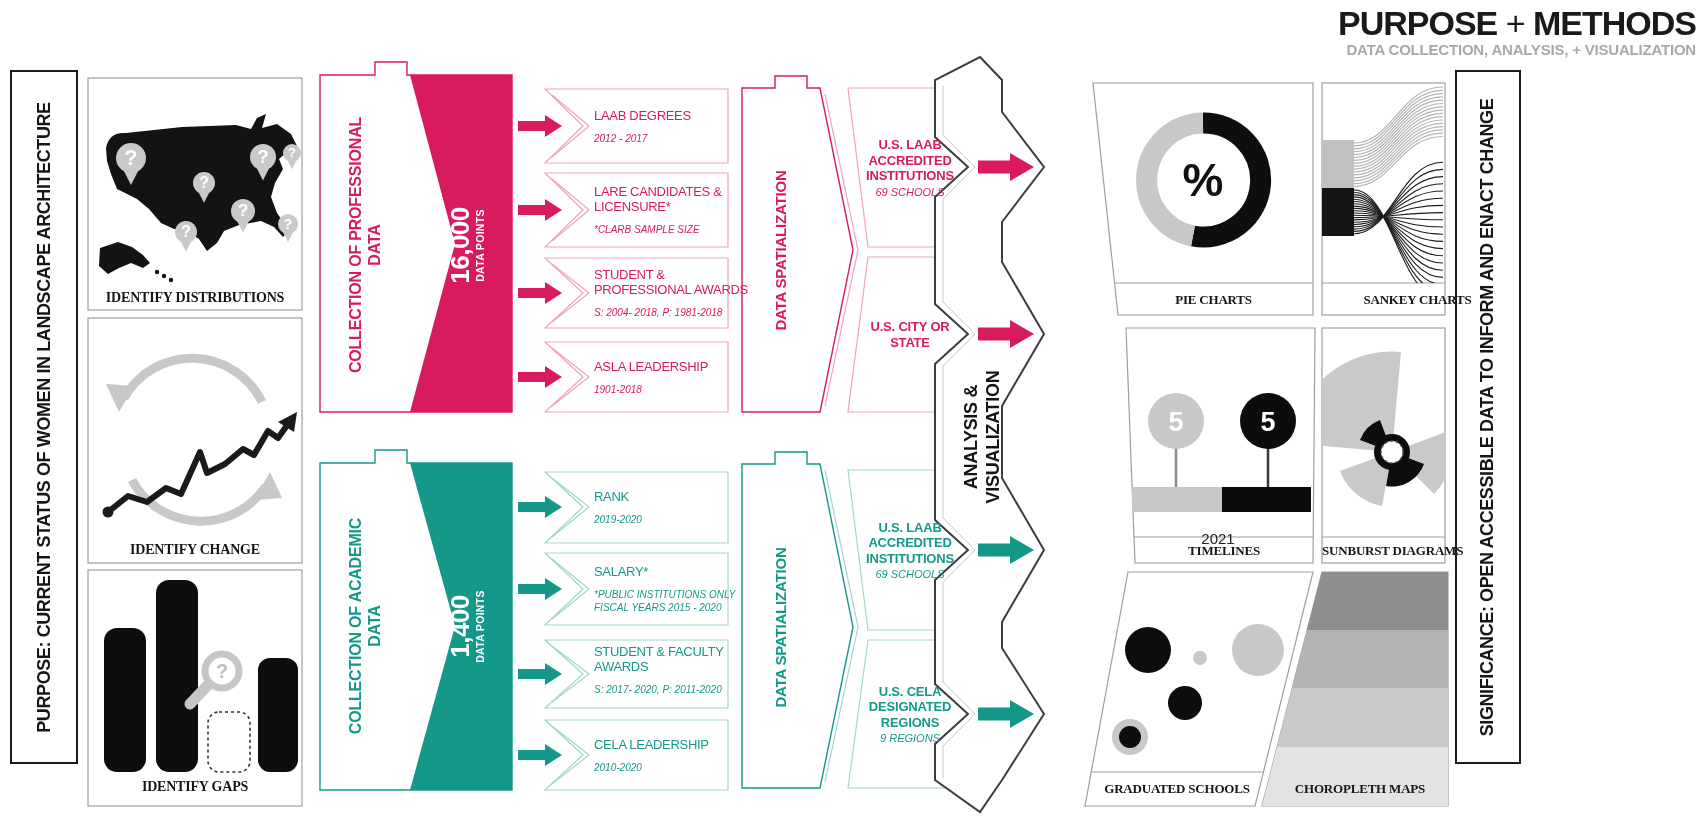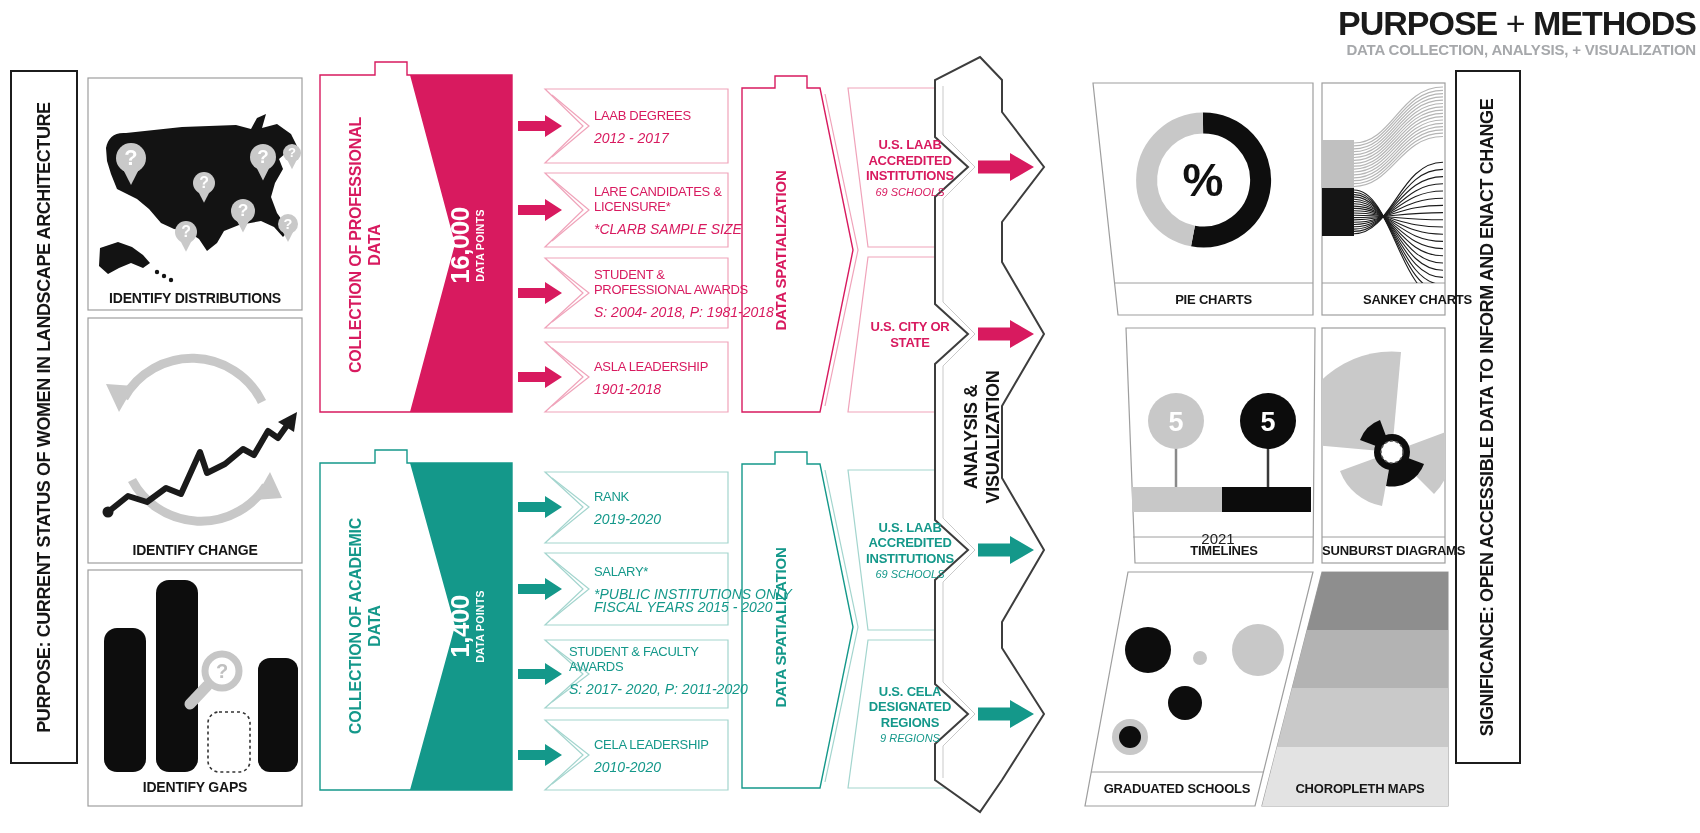--- a/index.html
+++ b/index.html
@@ -4,24 +4,24 @@
 <style>
   html,body{margin:0;padding:0;background:#fff;}
   #canvas{position:relative;width:1700px;height:833px;background:#fff;overflow:hidden;
           font-family:"Liberation Sans",sans-serif;color:#111;}
   .abs{position:absolute;}
   .vbox{position:absolute;display:flex;align-items:center;justify-content:center;}
   .rot{transform:rotate(-90deg);white-space:pre;text-align:center;}
   .frame{border:2px solid #1c1c1c;background:#fff;}
   .barText{font-size:18px;font-weight:bold;letter-spacing:-0.4px;color:#161616;}
   .boxLabel{position:absolute;text-align:center;font-weight:bold;font-size:13px;
-            letter-spacing:-0.2px;color:#161616;white-space:pre;}
+            letter-spacing:-0.2px;color:#161616;white-space:pre;font-family:Liberation Serif, serif;}
   .dsText{position:absolute;display:flex;flex-direction:column;justify-content:center;}
   .dsTitle{font-weight:normal;font-size:13px;line-height:15px;letter-spacing:-0.3px;white-space:pre;}
-  .dsSub{font-style:italic;font-size:14px;line-height:13px;margin-top:9px;white-space:pre;}
+  .dsSub{font-style:italic;font-size:10px;line-height:13px;margin-top:9px;white-space:pre;}
   .pink{color:#d81a5f;} .teal{color:#14988a;}
   .usText{position:absolute;display:flex;flex-direction:column;justify-content:center;
           align-items:center;text-align:center;}
   .usTitle{font-weight:bold;font-size:13px;line-height:15.5px;letter-spacing:-0.2px;white-space:pre;}
   .usSub{font-style:italic;font-size:11px;margin-top:2px;white-space:pre;}
   .collText{font-weight:bold;font-size:16px;line-height:19px;letter-spacing:-0.2px;}
   .spatText{font-weight:bold;font-size:15px;letter-spacing:-0.2px;}
   .dpBig{display:block;font-weight:bold;font-size:26px;line-height:27px;color:#fff;letter-spacing:-0.5px;}
   .dpSmall{display:block;font-weight:bold;font-size:10.5px;line-height:12px;color:#fff;letter-spacing:0.3px;}
   .bannerText{font-weight:bold;font-size:18px;line-height:22px;color:#141414;letter-spacing:-0.3px;}
@@ -372,21 +372,21 @@
 
   <div class="dsText" style="left:594px;top:472px;height:71px">
     <div class="dsTitle teal">RANK</div>
     <div class="dsSub teal">2019-2020</div>
   </div>
   <div class="dsText" style="left:594px;top:553px;height:72px">
     <div class="dsTitle teal">SALARY*</div>
     <div class="dsSub teal">*PUBLIC INSTITUTIONS ONLY
 FISCAL YEARS 2015 - 2020</div>
   </div>
-  <div class="dsText" style="left:569px;top:640px;height:60px">
+  <div class="dsText" style="left:594px;top:640px;height:60px">
     <div class="dsTitle teal">STUDENT &amp; FACULTY
 AWARDS</div>
     <div class="dsSub teal">S: 2017- 2020, P: 2011-2020</div>
   </div>
   <div class="dsText" style="left:594px;top:720px;height:70px">
     <div class="dsTitle teal">CELA LEADERSHIP</div>
     <div class="dsSub teal">2010-2020</div>
   </div>
 
   <div class="vbox" style="left:748px;top:477px;width:64px;height:300px">

